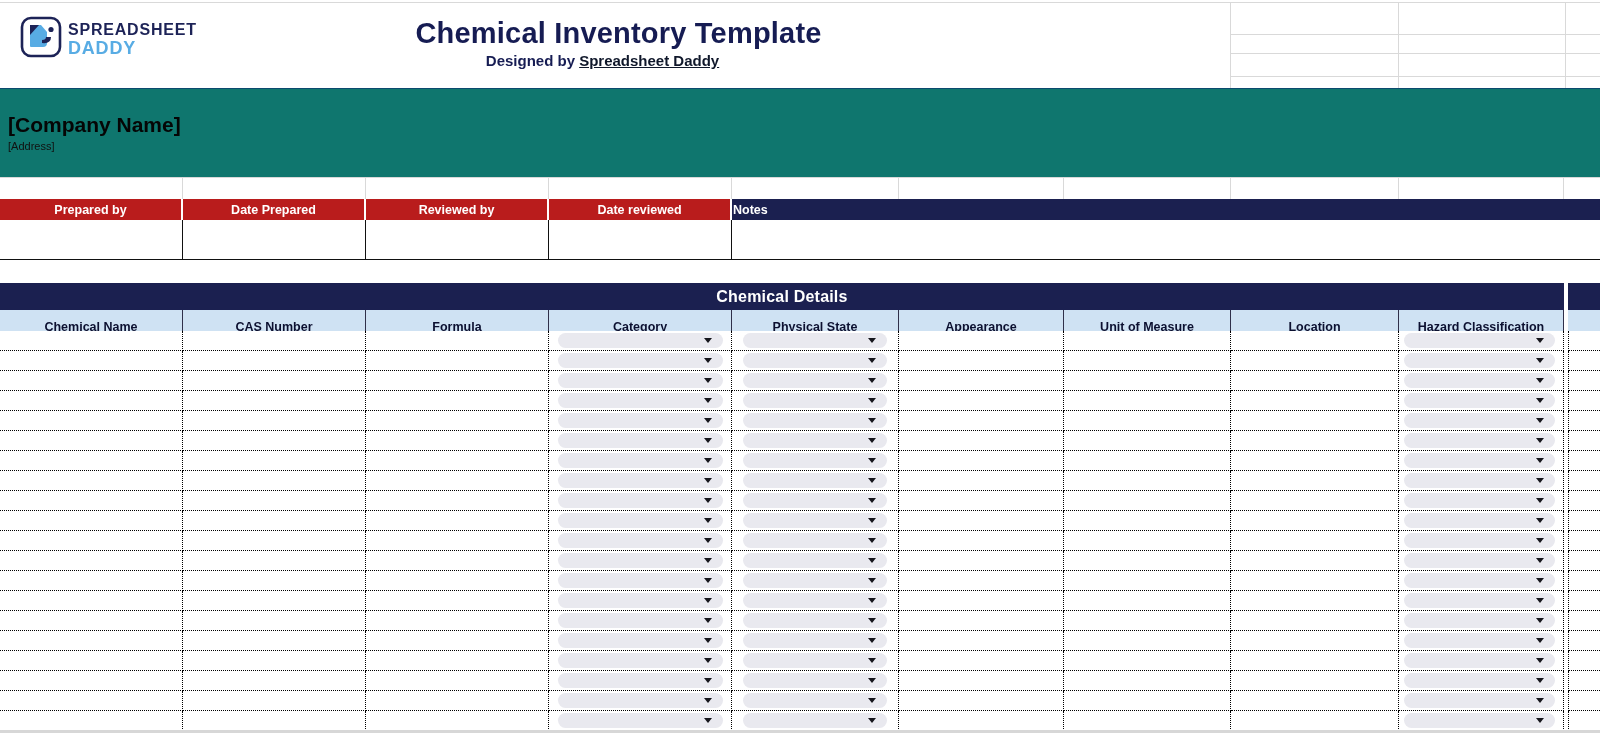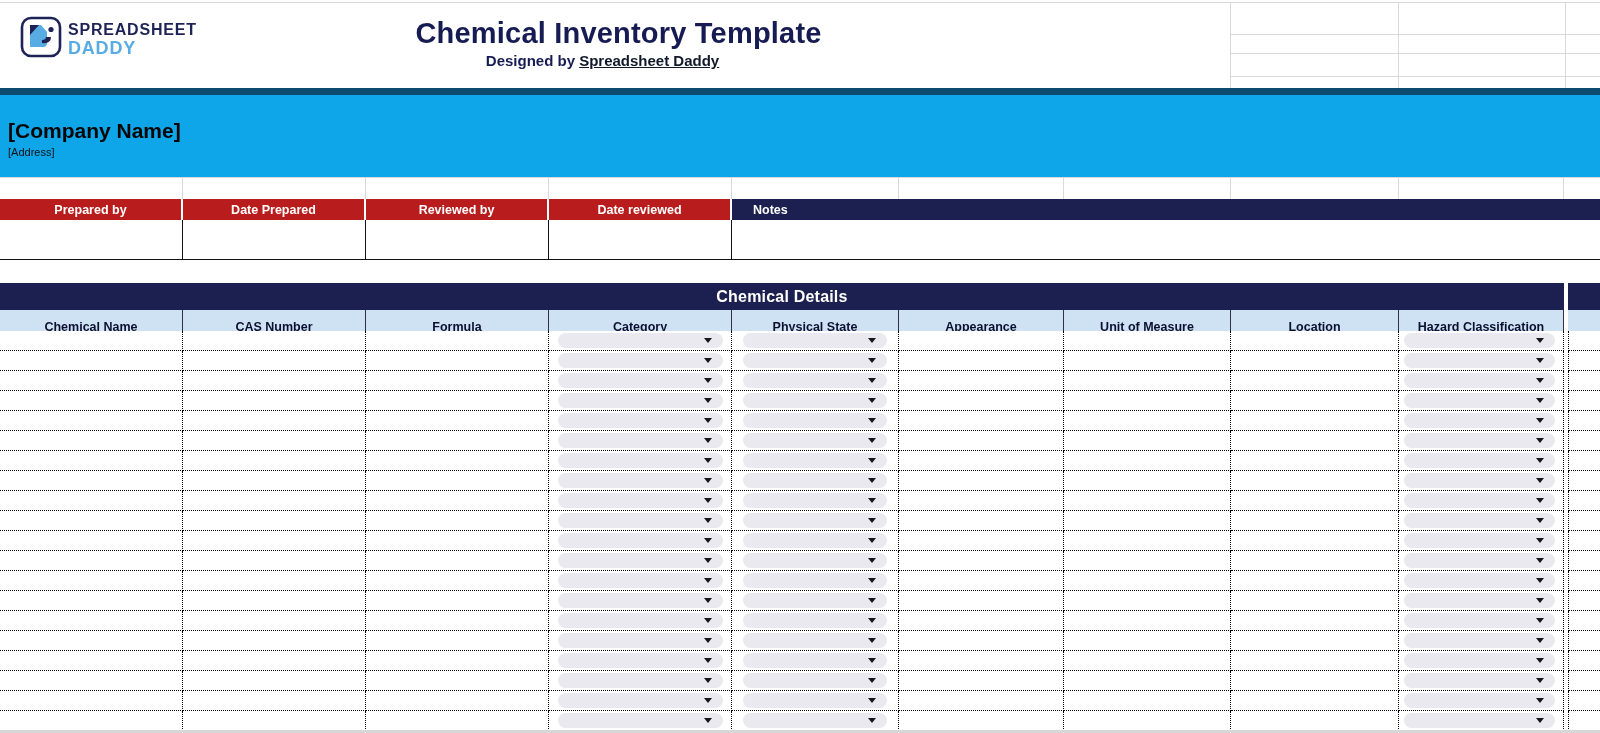--- a/index.html
+++ b/index.html
@@ -21,42 +21,42 @@
   .title-wrap { position:absolute; left:0; top:0; width:1205px; height:88px; text-align:center; }
   .page-title { margin-top:17px; font-size:29px; font-weight:800; color:#161c53; letter-spacing:.2px;padding-left:32px; }
   .subtitle { margin-top:2px; font-size:15px; font-weight:700; color:#161c53; }
   .subtitle a { color:#0f172a; font-weight:700; }
 
   .hline { position:absolute; height:1px; background:#d9d9d9; }
   .vline { position:absolute; width:1px; background:#d9d9d9; }
 
   
   .company-band { position:absolute; left:0; top:88px; width:1600px; height:89px;
-    background:#0ea5e9; border-top:7px solid #0c4a6e; padding:24px 0 0 8px; }
+    background:#0f766e; border-top:1px solid #0c4a6e; padding:24px 0 0 8px; }
   .company-name { font-size:21px; font-weight:800; color:#050505; }
   .company-address { font-size:11px; color:#111; margin-top:3px; }
 
   
   .flexrow { position:absolute; left:0; width:1600px; display:flex; }
   .w-a{width:183px}.w-b{width:183px}.w-c{width:183px}.w-d{width:183px}
   .w-e{width:167px}.w-f{width:165px}.w-g{width:167px}.w-h{width:168px}.w-i{width:165px}
   .spacer4{width:4px}.w-j{width:32px}
   .w-notes{width:868px}
 
   
   .gap-row { top:177px; height:22px; background:#fff; border-top:1px solid #d9d9d9; }
   .gap-row > div { border-right:1px solid #d9d9d9; height:100%; }
   .gap-row > .spacer4, .gap-row > .w-j { border-right:none; }
 
   
   .prep-head { top:199px; height:21px; }
   .prep-head .ph-cell { background:#b91c1c; color:#fff; font-size:12.5px; font-weight:700;
     display:flex; align-items:center; justify-content:center; border-right:2px solid #fff; }
   .prep-head .ph-notes { background:#1b2050; color:#fff; font-size:12.5px; font-weight:700;
-    display:flex; align-items:center; justify-content:flex-start; padding-left:21px; border-right:none; }
+    display:flex; align-items:center; justify-content:flex-start; padding-left:1px; border-right:none; }
 
   
   .prep-input { top:220px; height:40px; border-bottom:1px solid #111; }
   .prep-input > div { background:#fff; height:100%; border-right:1px solid #111; }
   .prep-input > .w-notes { border-right:none; }
 
   
   .details-banner { position:absolute; left:0; top:283px; width:1564px; height:27px;
     background:#1b2050; color:#fff; display:flex; align-items:center; justify-content:center;
     font-size:16px; font-weight:800; letter-spacing:.2px; }

